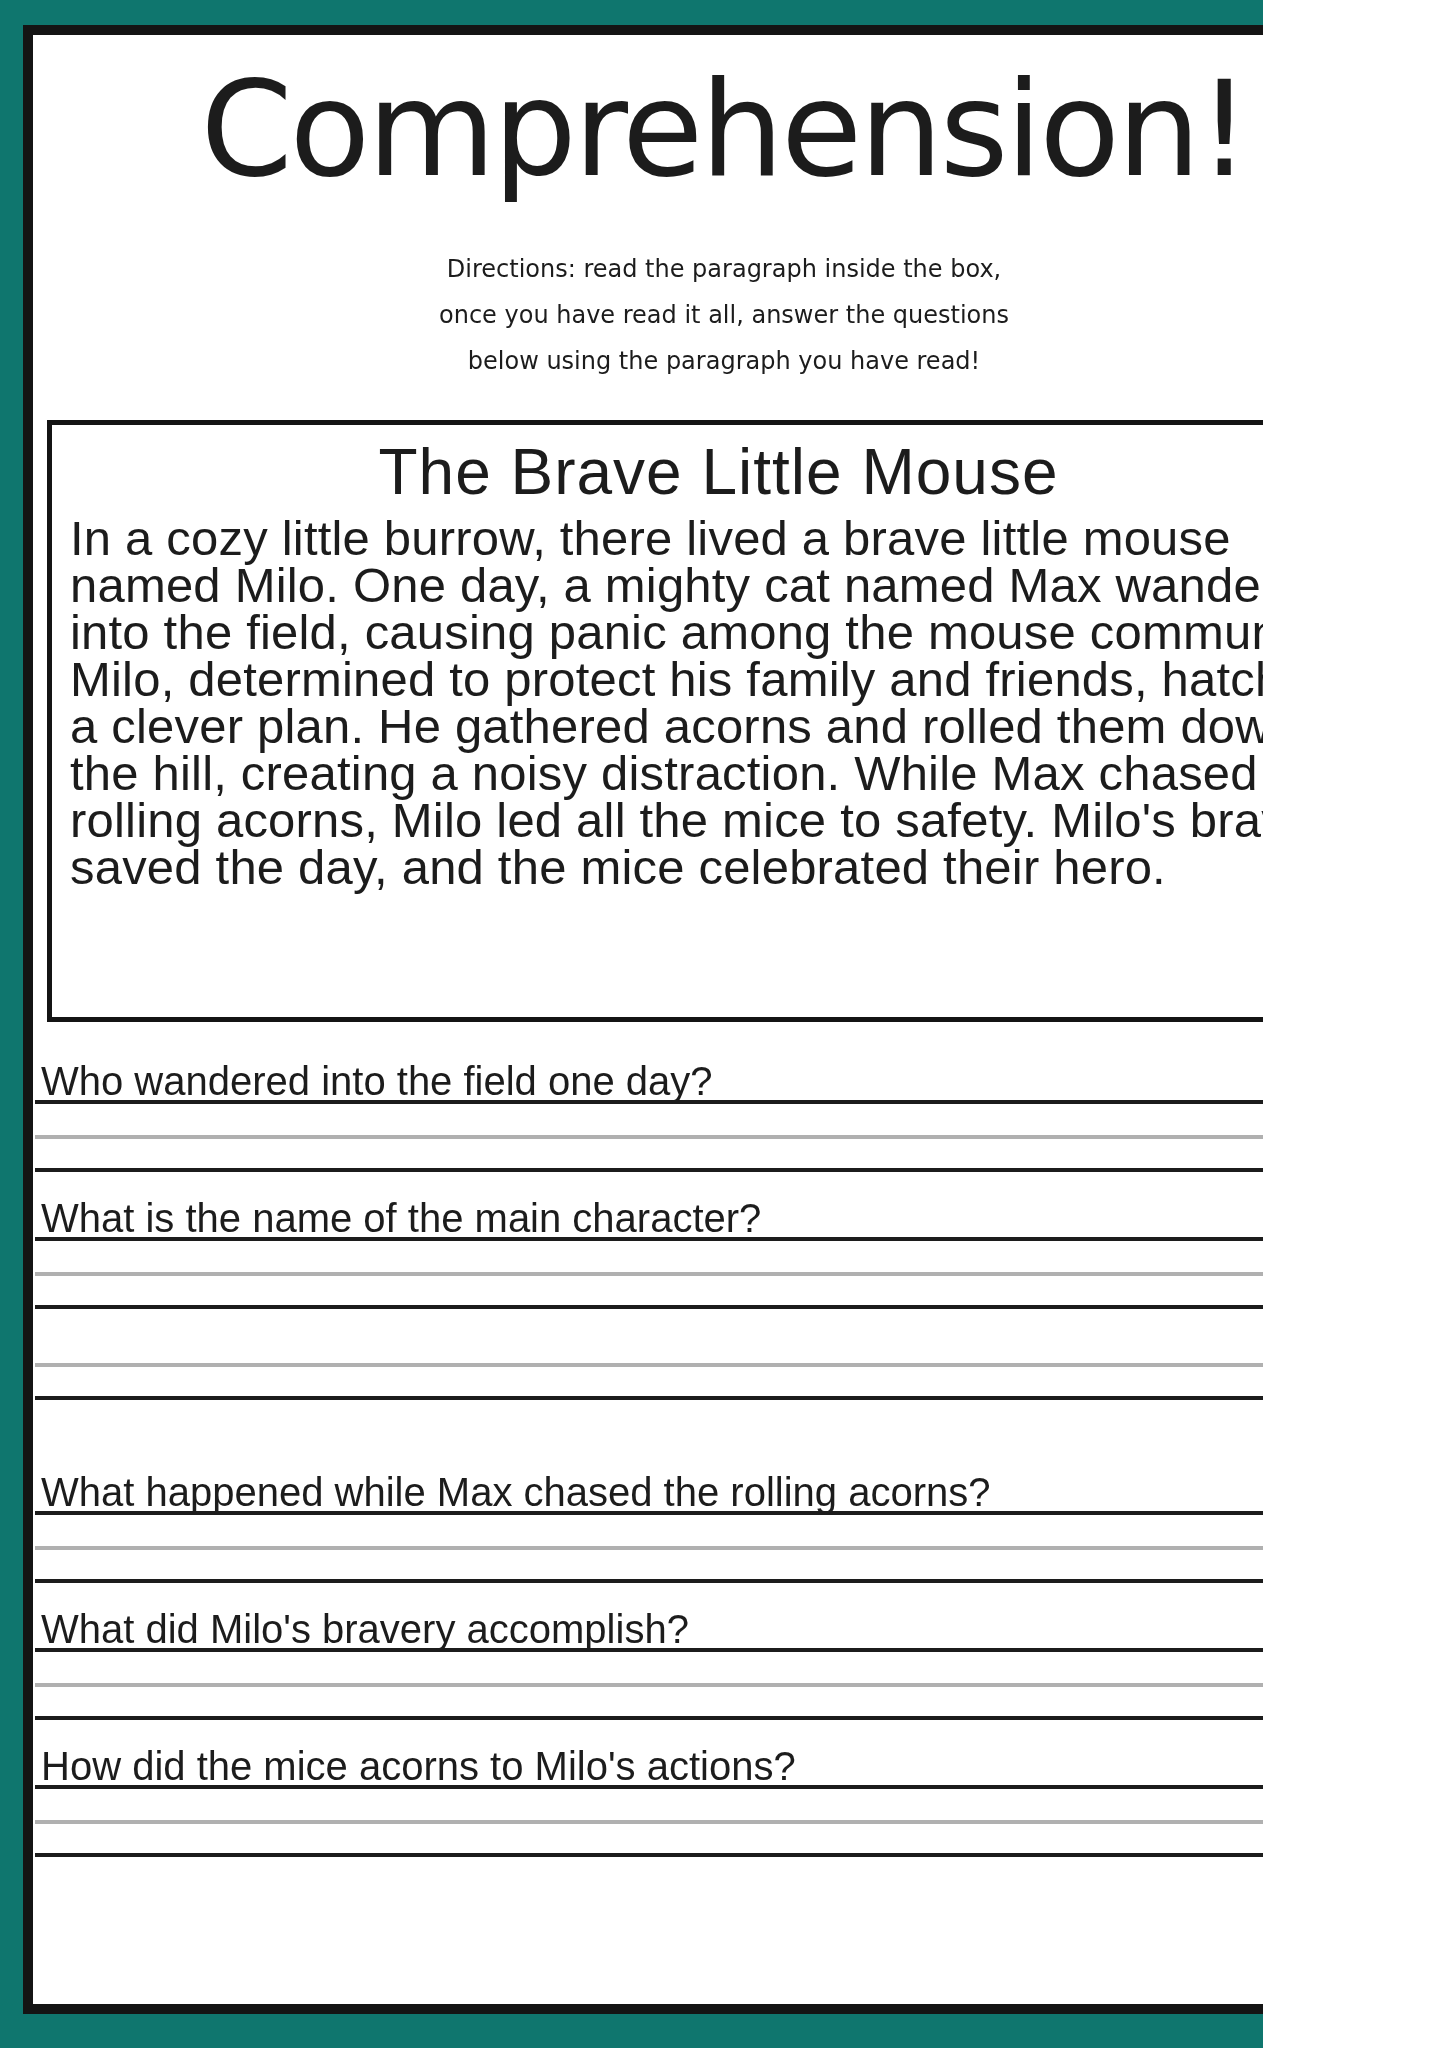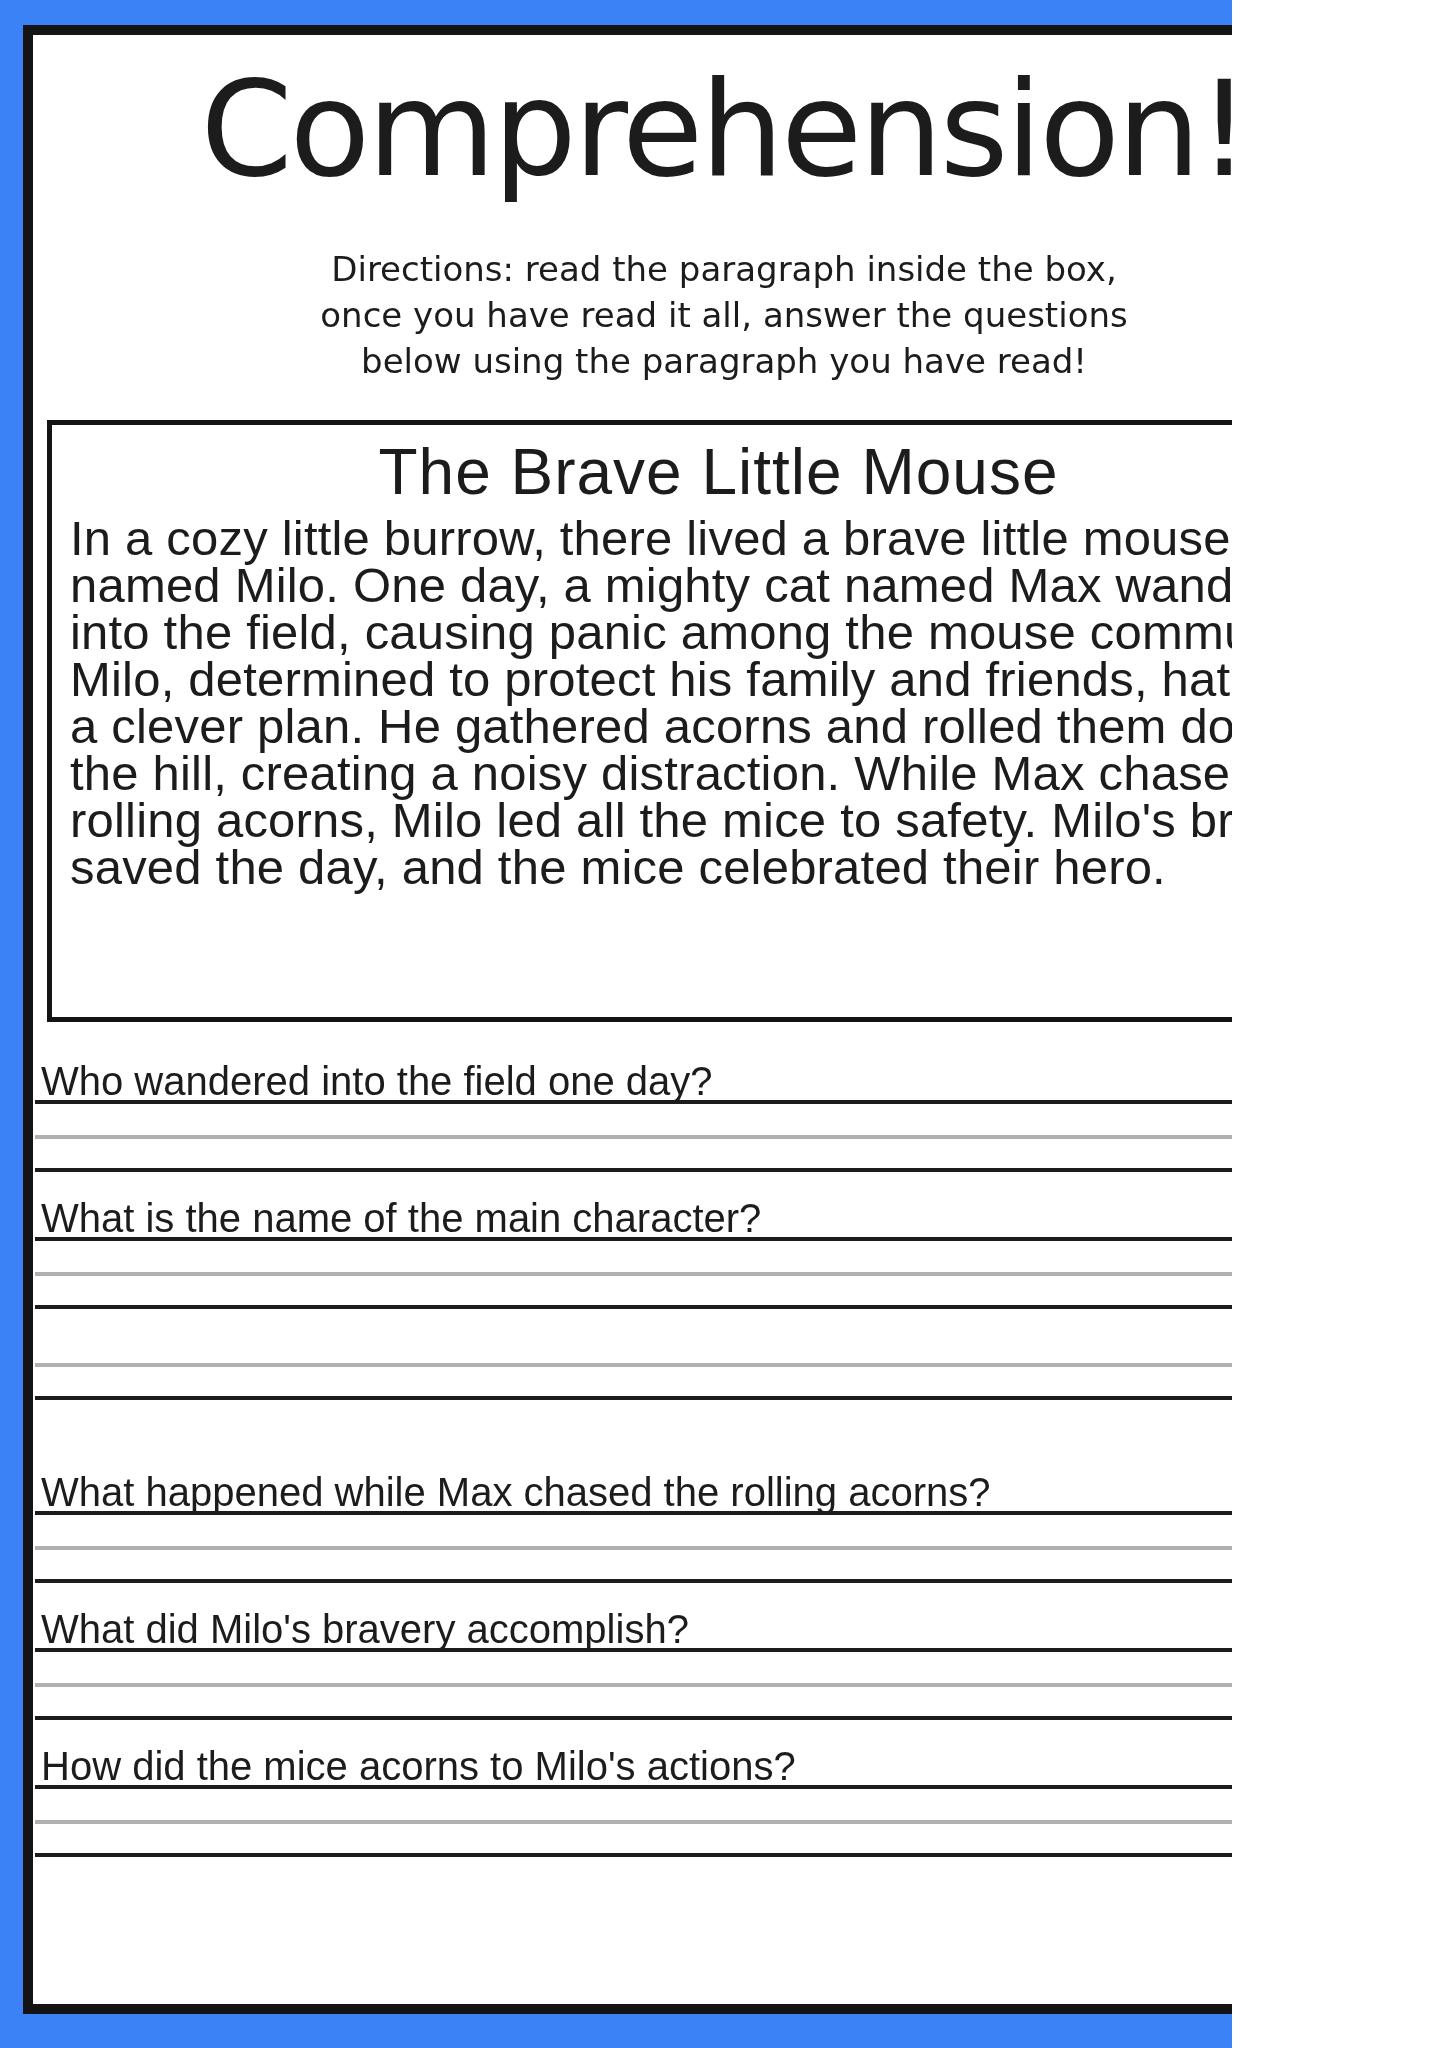--- a/index.html
+++ b/index.html
@@ -1,31 +1,31 @@
 <!DOCTYPE html>
 <html><head>
 <meta charset="utf-8">
 <style>
   html,body{margin:0;padding:0;background:#fff;}
   .canvas{
-    position:relative;width:1232px;height:2048px;background:#3b82f6;
-    font-family:"Liberation Sans",sans-serif;color:#1c1c1c;overflow:hidden;
+    position:relative;width:1232px;height:2048px;background:#0f766e;
+    font-family:"Liberation Sans",sans-serif;color:#1c1c1c;overflow:hidden;padding-left:31px;
   }
   .frame{
     position:absolute;left:23px;top:25px;width:1395px;height:1989px;
     border:10px solid #141414;box-sizing:border-box;background:#fff;
   }
   .title{
     position:absolute;top:34px;left:0;width:1448px;text-align:center;
     font-family:"DejaVu Sans",sans-serif;font-size:132px;line-height:190px;
     font-weight:400;letter-spacing:-3px;white-space:nowrap;
   }
   .directions{
     position:absolute;top:246px;left:0;width:1448px;text-align:center;
-    font-family:"DejaVu Sans",sans-serif;font-size:34px;line-height:46px;
+    font-family:"DejaVu Sans",sans-serif;font-size:24px;line-height:46px;
     white-space:pre-line;
   }
   .story-box{
     position:absolute;left:47px;top:420px;width:1351px;height:602px;
     border:5px solid #141414;box-sizing:border-box;background:#fff;
   }
   .story-title{
     margin:10px 8px 0 0;text-align:center;font-size:64px;font-weight:400;
     letter-spacing:1px;line-height:74px;
   }

